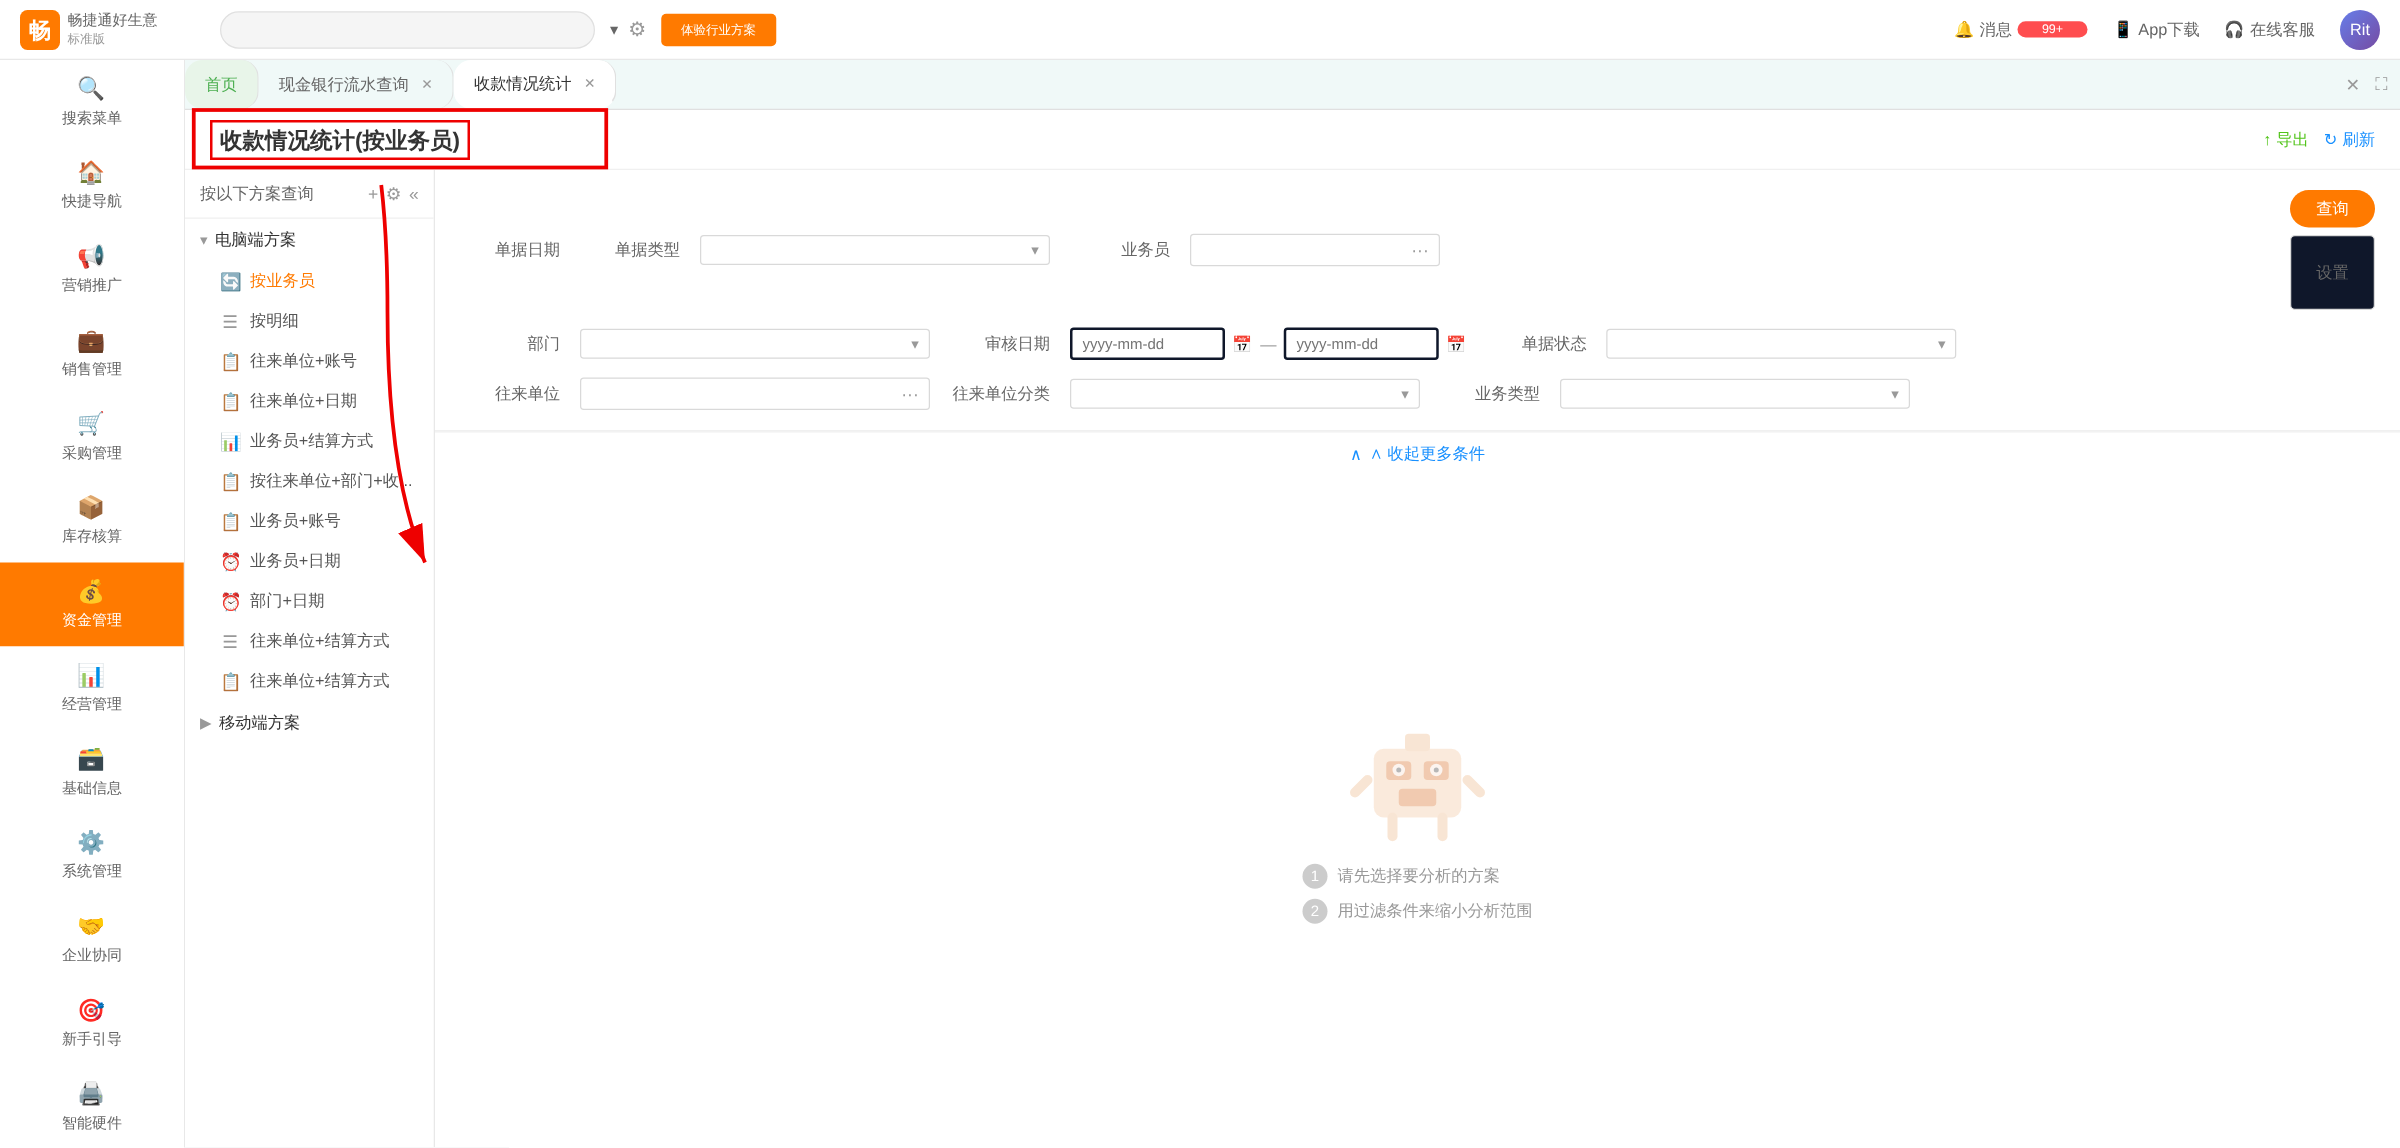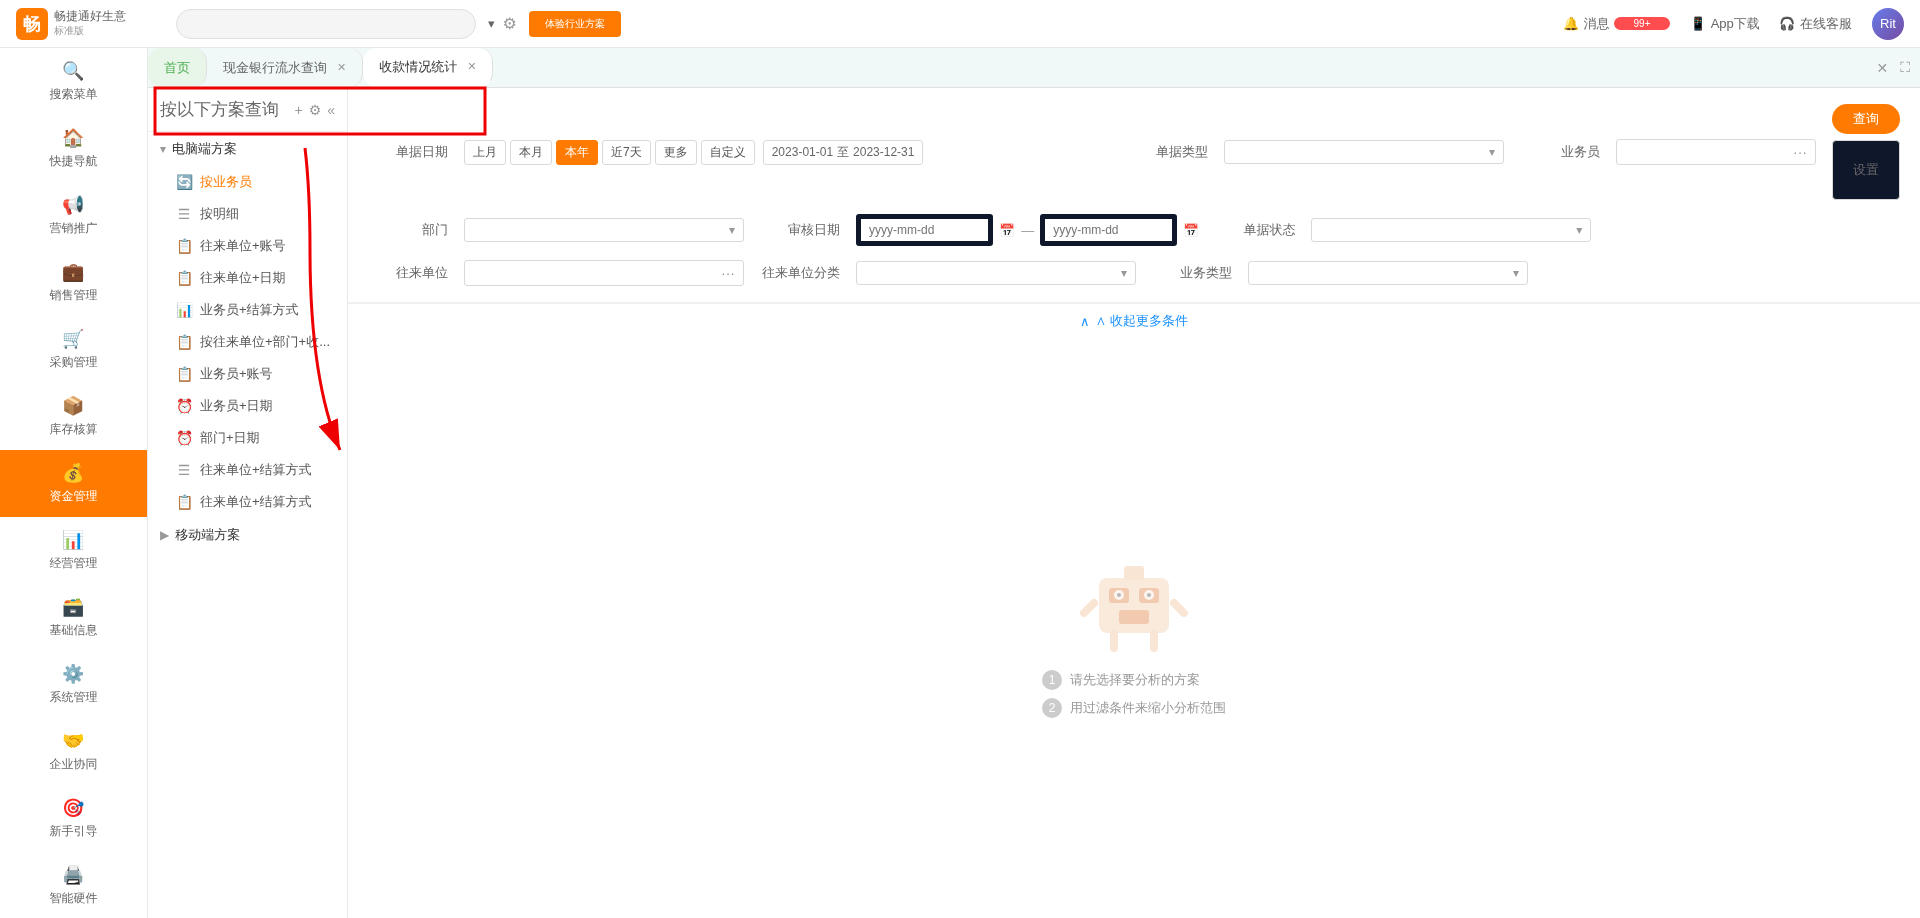--- a/index.html
+++ b/index.html
@@ -203,21 +203,21 @@
     }
     .scheme-header {
       display: flex;
       align-items: center;
       padding: 10px 12px;
       font-size: 13px;
       color: #333;
       border-bottom: 1px solid #f0f0f0;
       gap: 6px;
     }
-    .scheme-header-title { flex: 1; font-size: 17px; color: #666; }
+    .scheme-header-title { flex: 1; font-size: 13px; color: #666; }
     .scheme-header-actions { display: flex; align-items: center; gap: 6px; }
     .icon-btn { cursor: pointer; color: #999; font-size: 14px; }
 
     .scheme-group-header {
       display: flex; align-items: center; gap: 6px;
       padding: 8px 12px;
       font-size: 13px;
       color: #333;
       cursor: pointer;
     }
@@ -302,26 +302,26 @@
       padding: 4px 8px;
       font-size: 13px;
       color: #333;
       cursor: pointer;
       min-width: 200px;
       justify-content: space-between;
     }
     .select-field-wide { min-width: 280px; }
     .chevron-down { color: #999; font-size: 12px; }
     .date-input {
-      border: 5px solid #0f172a;
+      border: 2px solid #0f172a;
       border-radius: 3px;
       padding: 4px 8px;
       font-size: 12px;
       color: #999;
-      width: 137px;
+      width: 124px;
     }
     .date-separator { color: #999; }
     .more-conditions-btn {
       display: flex;
       align-items: center;
       gap: 6px;
       padding: 8px 20px;
       color: #1890ff;
       font-size: 13px;
       cursor: pointer;
@@ -512,20 +512,33 @@
       <div class="tab-item active">
         <span>收款情况统计</span>
         <span class="tab-close">✕</span>
       </div>
       <div class="tab-right-controls">
         <span class="tab-ctrl-btn">✕</span>
         <span class="tab-ctrl-btn">⛶</span>
       </div>
     </div>
 
+    <div class="page-header">
+      <div class="page-title">收款情况统计(按业务员)</div>
+      <div class="page-header-actions">
+        <div class="action-btn">
+          <span>↑</span>
+          <span>导出</span>
+        </div>
+        <div class="action-btn action-btn-refresh">
+          <span>↻</span>
+          <span>刷新</span>
+        </div>
+      </div>
+    </div>
 
     <div class="main-content">
 
       <div class="scheme-panel">
         <div class="scheme-header">
           <span class="scheme-header-title">按以下方案查询</span>
           <div class="scheme-header-actions">
             <span class="icon-btn">+</span>
             <span class="icon-btn">⚙</span>
             <span class="icon-btn">«</span>
@@ -586,35 +599,20 @@
           <span class="collapse-icon">▶</span>
           <span>移动端方案</span>
         </div>
       </div>
 
       <div class="query-panel">
         <div class="query-form">
 
           <div class="form-row">
             <span class="form-label">单据日期</span>
-            <div class="form-field">
-              <div class="date-btn-group">
-                <button class="date-btn">上月</button>
-                <button class="date-btn">本月</button>
-                <button class="date-btn active">本年</button>
-                <button class="date-btn">近7天</button>
-                <button class="date-btn">更多</button>
-                <button class="date-btn">自定义</button>
-              </div>
-              <div class="date-range-input">
-                <span>2023-01-01</span>
-                <span> 至 </span>
-                <span>2023-12-31</span>
-              </div>
-            </div>
 
             <span class="form-label">单据类型</span>
             <div class="select-field select-field-wide">
               <span></span>
               <span class="chevron-down">▾</span>
             </div>
 
             <span class="form-label">业务员</span>
             <div class="select-field">
               <span></span>

